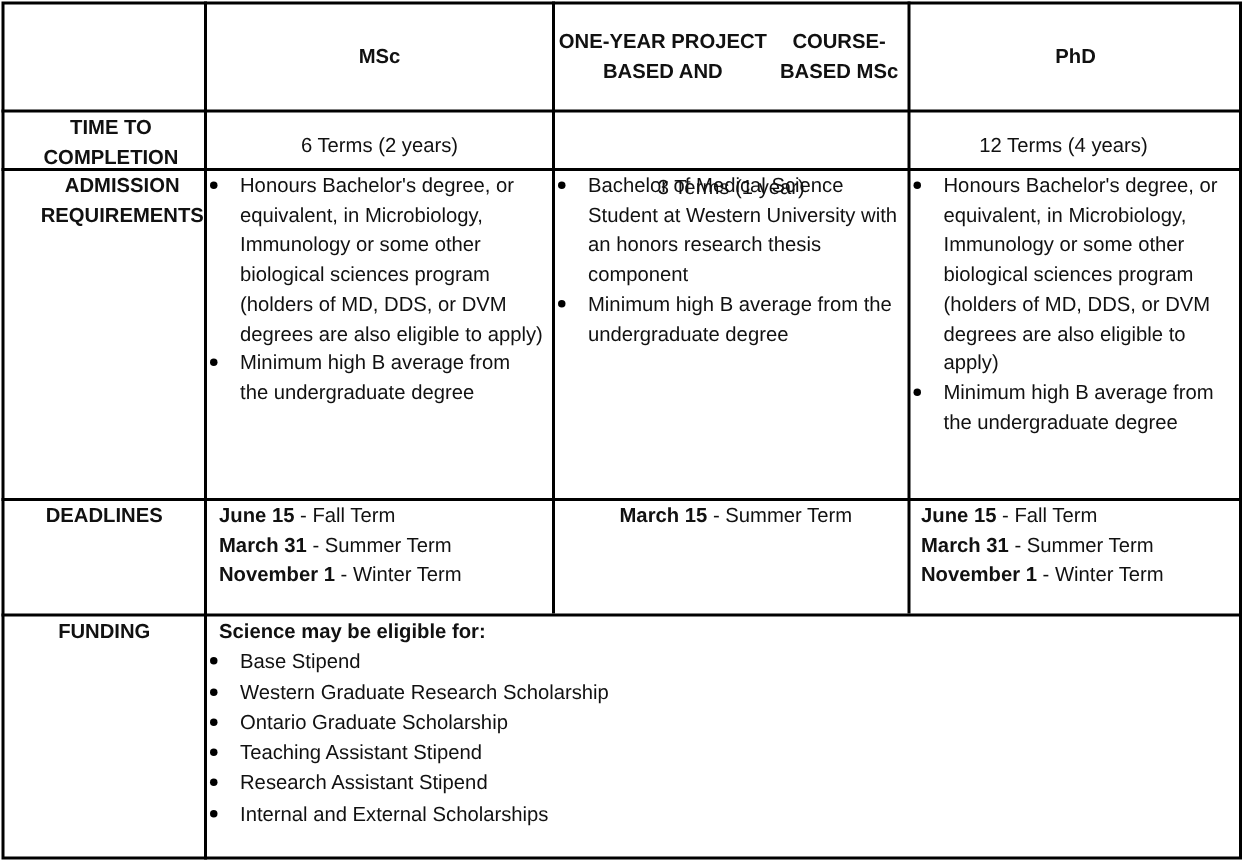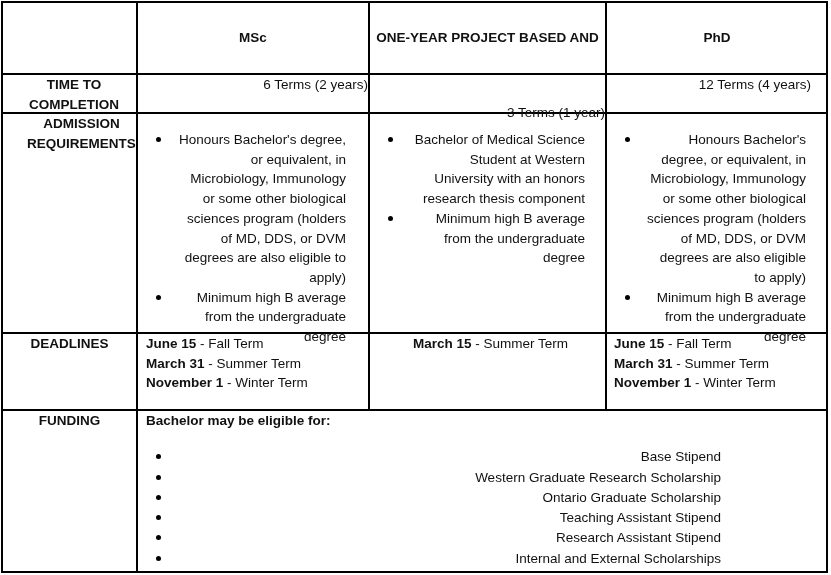--- a/index.html
+++ b/index.html
@@ -46,28 +46,27 @@
       line-height: 20px;
     }
     .rowlabel {
       font-weight: bold;
       text-align: center;
       font-size: 13.5px;
       line-height: 19.5px;
       padding-top: 2px;
     }
     .centered {
-      text-align: right;
-      padding-top: 2px;
+      text-align: center;
+      padding-top: 14px;
     }
     ul.bullets {
       list-style: none;
       margin: 0;
-      padding: 16px;
-      text-align: right;
+      padding: 0;
     }
     ul.bullets li {
       position: relative;
       padding-left: 23px;
     }
     ul.bullets li::before {
       content: "";
       position: absolute;
       left: 3px;
       top: 7px;
@@ -91,20 +90,21 @@
 <div class="hline" style="left:1px; top:112px; width:827px;"></div>
 <div class="hline" style="left:1px; top:332px; width:827px;"></div>
 <div class="hline" style="left:1px; top:409px; width:827px;"></div>
 
 <div class="cell hdr" style="left:3px; top:3px; width:133px; height:70px;"></div>
 <div class="cell hdr" style="left:120px; top:3px; width:266px; height:70px;text-align:right;">
   <span>MSc</span>
 </div>
 <div class="cell hdr" style="left:370px; top:3px; width:235px; height:70px; flex-direction:row;">
   <span>ONE-YEAR PROJECT BASED AND</span>
+  <span>COURSE-BASED MSc</span>
 </div>
 <div class="cell hdr" style="left:607px; top:3px; width:220px; height:70px;">
   <span>PhD</span>
 </div>
 
 <div class="cell rowlabel" style="left:3px; top:73px; width:142px;border-radius:16px;">
   <div>TIME TO</div>
   <div>COMPLETION</div>
 </div>
 <div class="cell centered" style="left:138px; top:73px; width:230px;">6 Terms (2 years)</div>
@@ -148,21 +148,21 @@
 <div class="cell" style="left:614px; top:334px; width:210px;">
   <div class="deadline-line"><b>June 15</b><span> - Fall Term</span></div>
   <div class="deadline-line"><b>March 31</b><span> - Summer Term</span></div>
   <div class="deadline-line"><b>November 1</b><span> - Winter Term</span></div>
 </div>
 
 <div class="cell rowlabel" style="left:3px; top:409px; width:133px;">
   <div>FUNDING</div>
 </div>
 <div class="cell" style="left:137px; top:411px; width:600px; line-height:20.3px;">
-  <div class="funding-intro">Bachelor may be eligible for:</div>
+  <div class="funding-intro">Science may be eligible for:</div>
   <ul class="bullets">
     <li>Base Stipend</li>
     <li>Western Graduate Research Scholarship</li>
     <li>Ontario Graduate Scholarship</li>
     <li>Teaching Assistant Stipend</li>
     <li>Research Assistant Stipend</li>
     <li>Internal and External Scholarships</li>
   </ul>
 </div>
 

